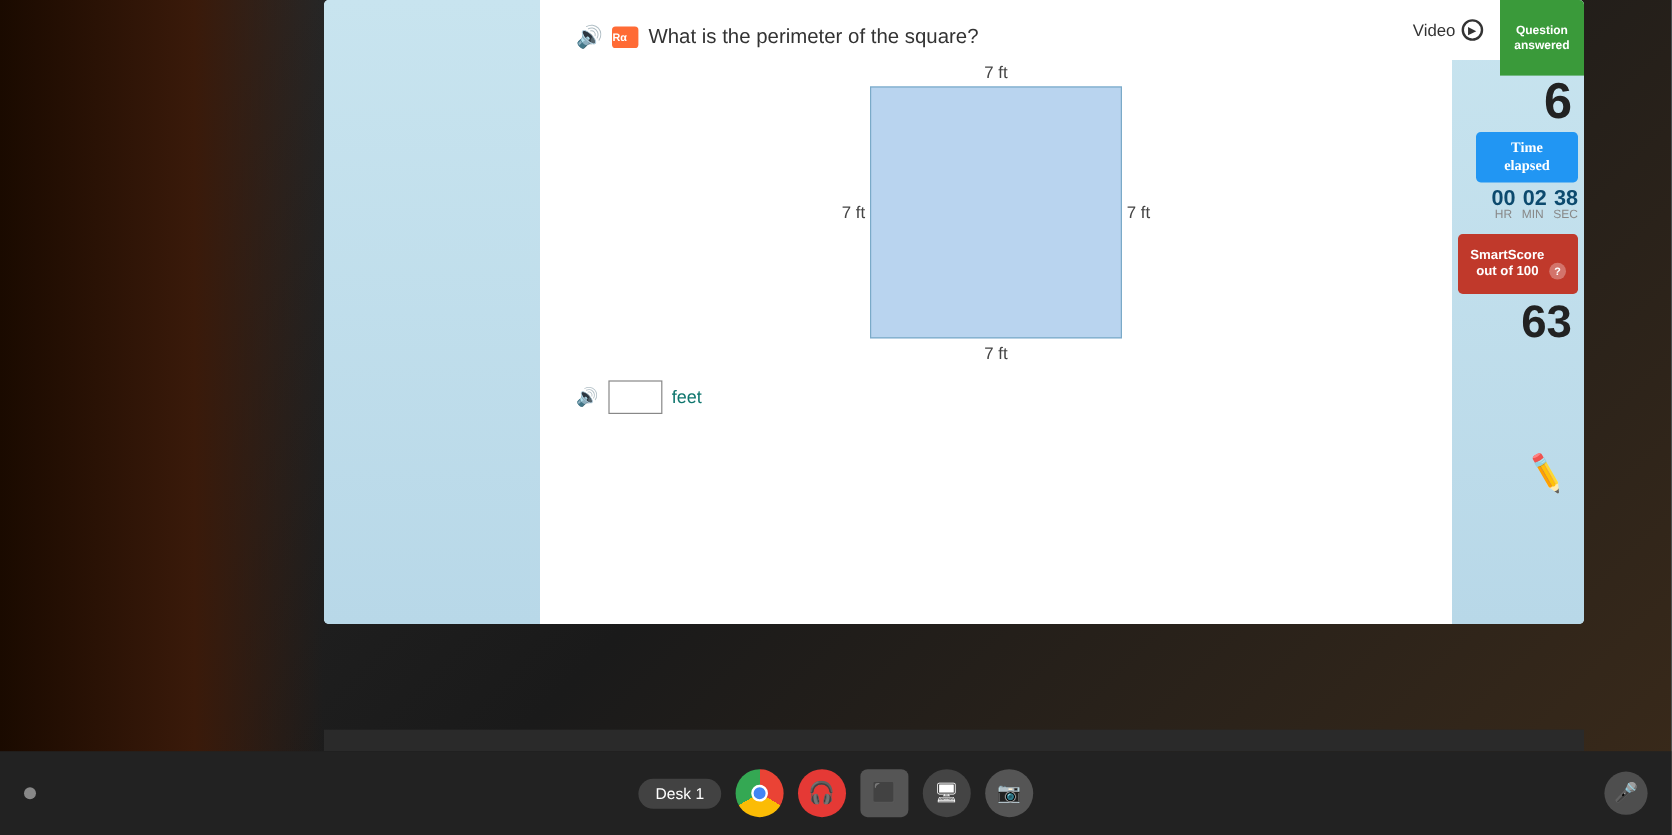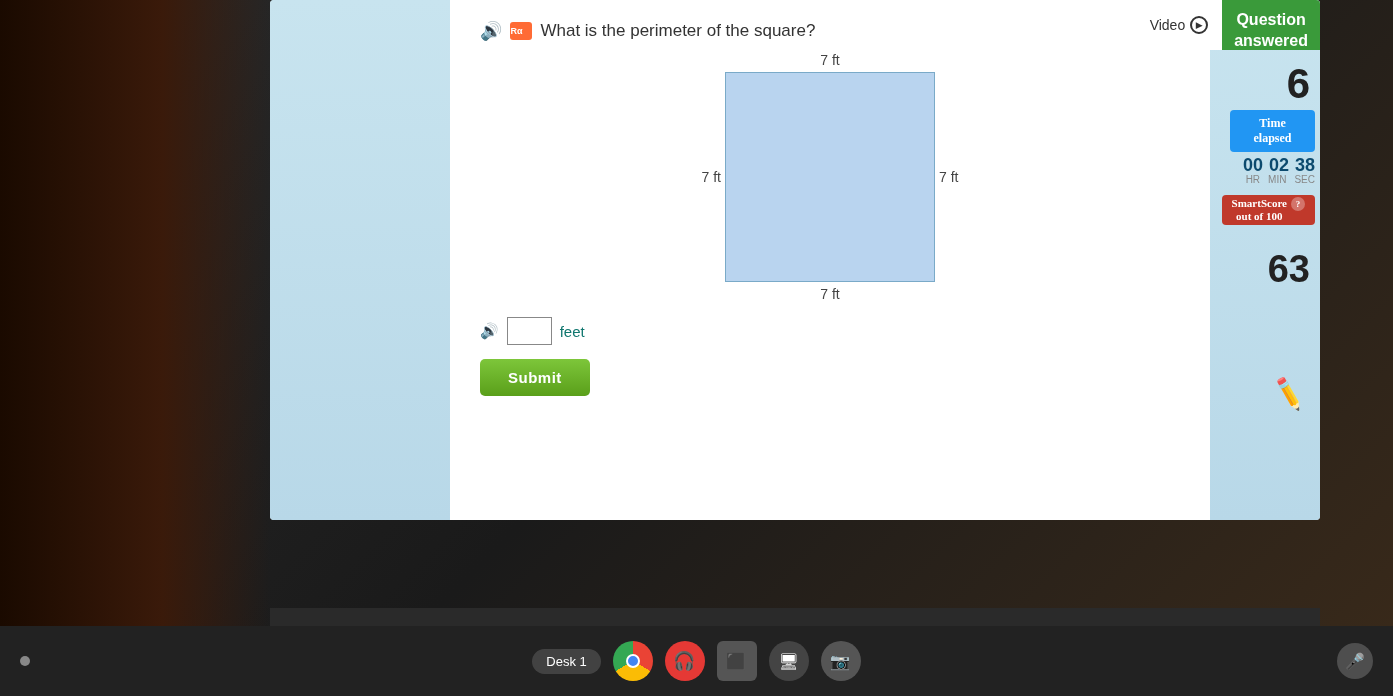--- a/index.html
+++ b/index.html
@@ -221,24 +221,24 @@
       align-items: center;
       justify-content: center;
       font-size: 9px;
     }
 
     .question-answered-btn {
       background: #3a9a3a;
       color: white;
       border: none;
       padding: 10px 12px;
-      font-size: 16px;
+      font-size: 10px;
       font-weight: bold;
       cursor: pointer;
-      height: 50px;
+      height: 63px;
       line-height: 1.3;
       text-align: center;
     }
 
     
     .questions-count {
       position: absolute;
       top: 60px;
       right: 10px;
       font-size: 42px;
@@ -303,30 +303,29 @@
       z-index: 10;
     }
 
     
     .smart-score-box {
       position: absolute;
       top: 195px;
       right: 5px;
       background: #c0392b;
       color: white;
-      padding: 2px 10px;
+      padding: 12px 10px;
       border-radius: 4px;
       text-align: center;
       z-index: 10;
       min-width: 85px;
       display: flex;
-      align-items: flex-start;
+      align-items: flex-end;
       gap: 4px;
       justify-content: center;
-      font-family: Liberation Serif, serif;
     }
 
     .smart-score-label {
       font-size: 11px;
       font-weight: bold;
       line-height: 1.2;
     }
 
     .smart-score-info {
       width: 14px;
@@ -492,23 +491,20 @@
       </div>
       <div class="bottom-label">7 ft</div>
     </div>
 
     <div class="answer-area">
       <span class="audio-icon" style="font-size:15px">🔊</span>
       <input type="text" class="answer-input" placeholder="" style="">
       <span class="feet-label">feet</span>
     </div>
 
-    <div>
-      <button class="submit-btn">Submit</button>
-    </div>
 
   </div>
 
 
   <div class="top-right-bar">
     <button class="video-btn">
       <span>Video</span>
       <div class="play-circle">▶</div>
     </button>
     <button class="question-answered-btn">

